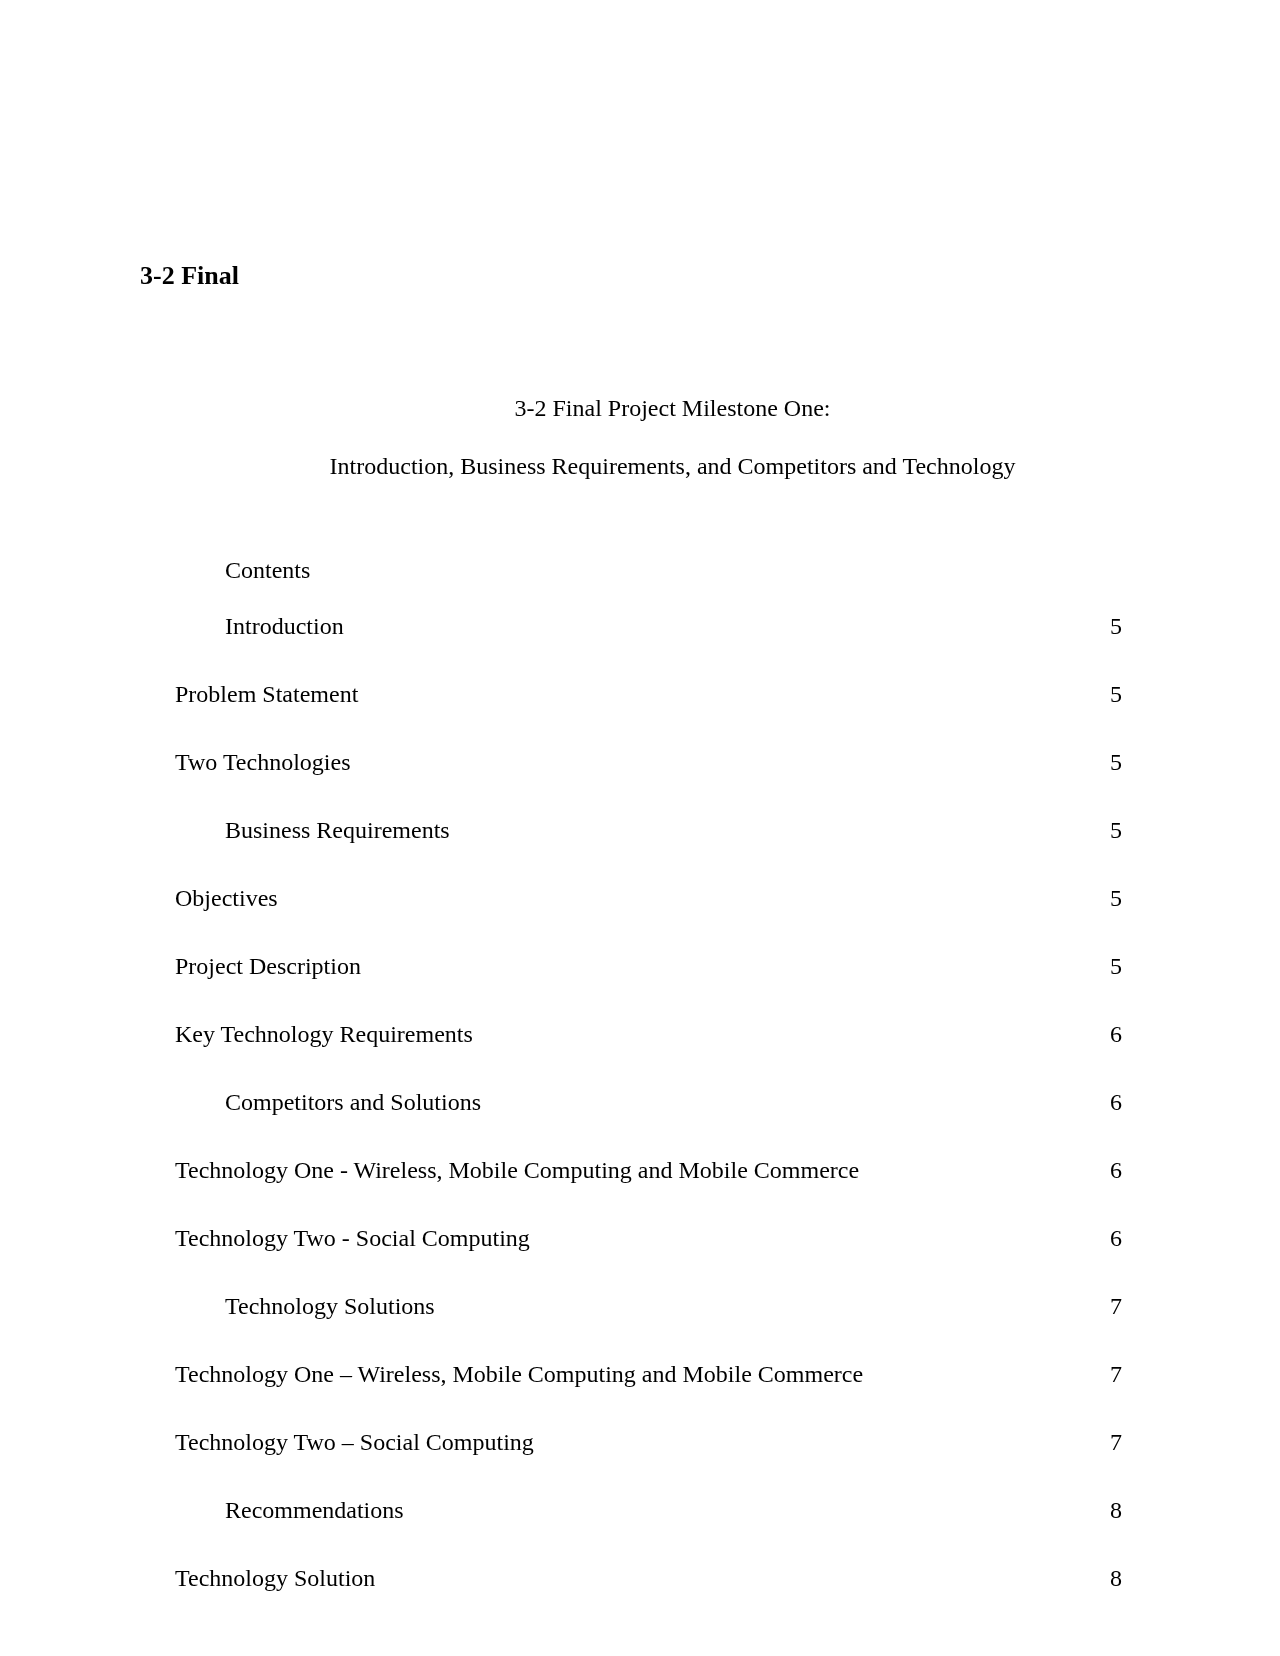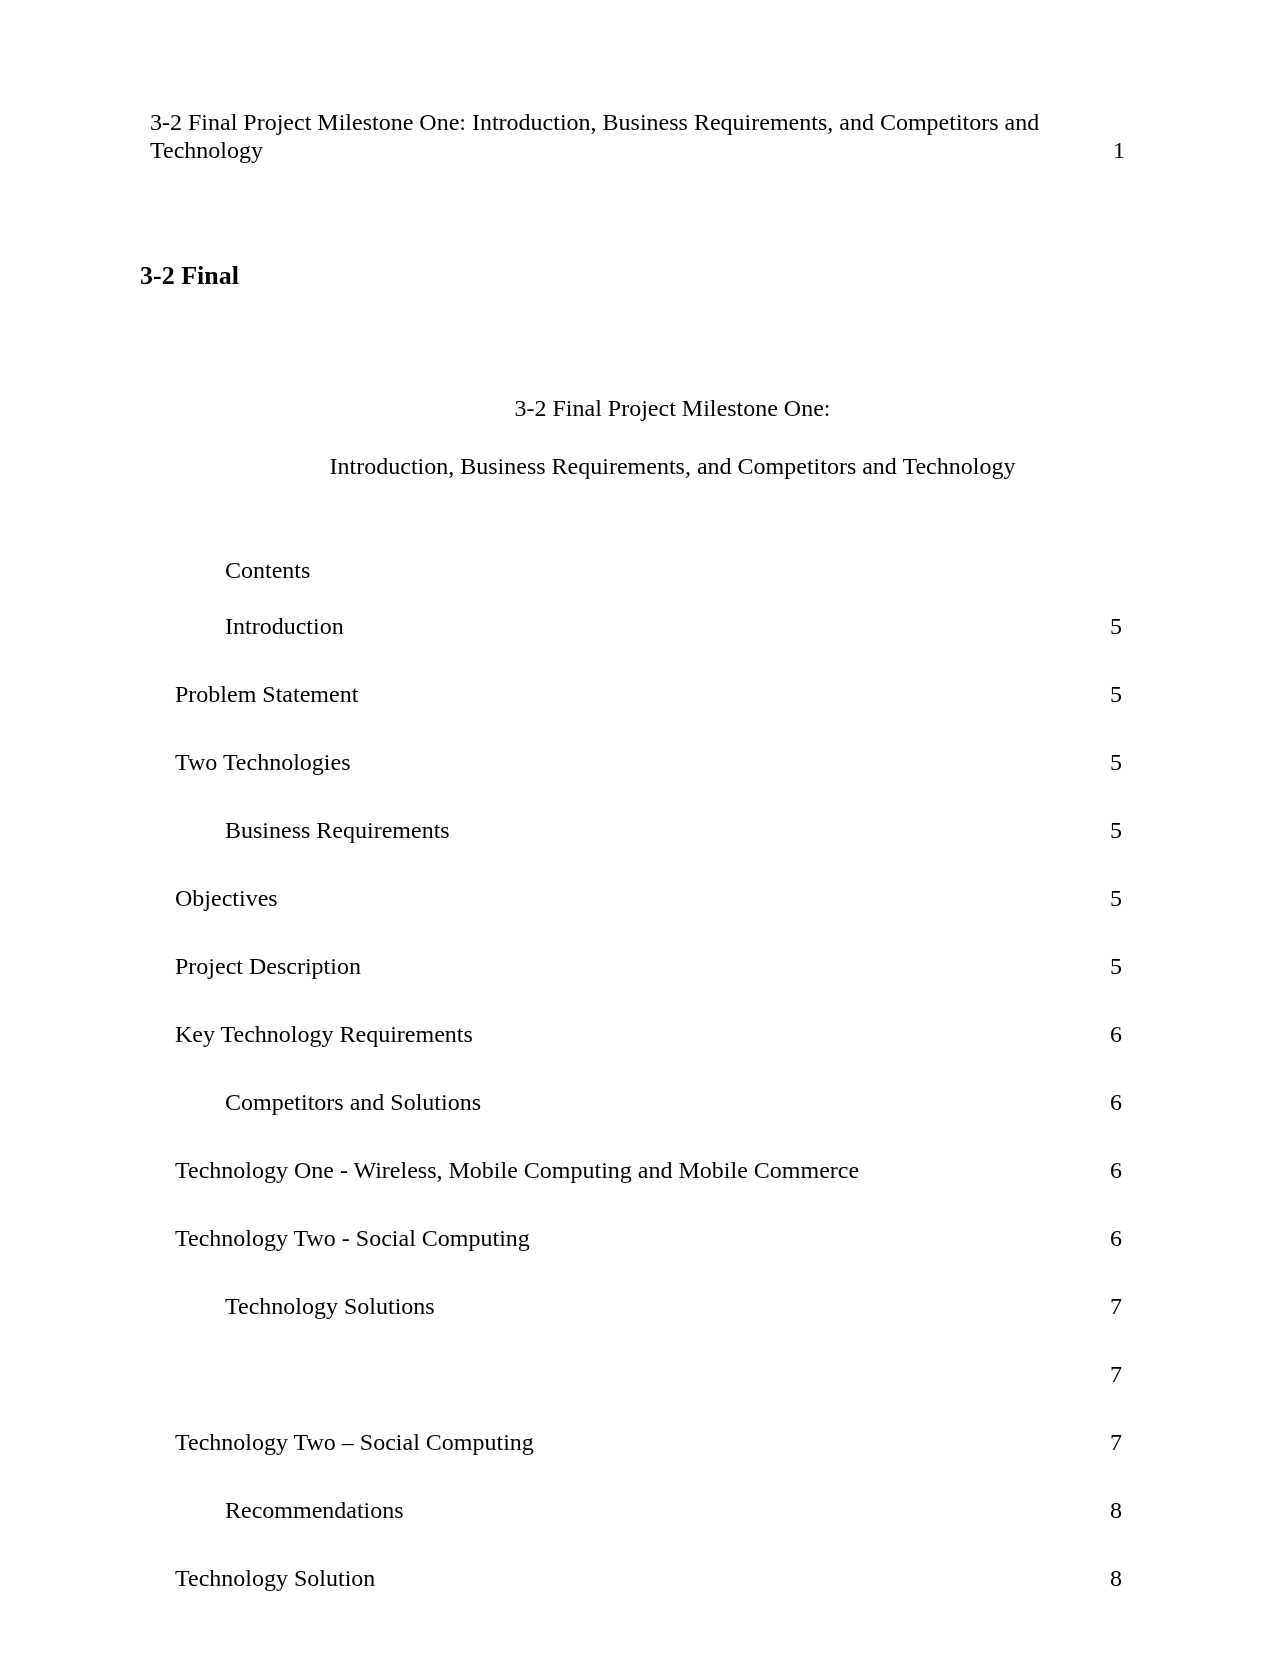--- a/index.html
+++ b/index.html
@@ -17,25 +17,20 @@
   .toc-row { position: absolute; left: 0; width: 1280px; font-size: 24px; line-height: 28px; height: 28px; }
   .toc-row .label { position: absolute; white-space: nowrap; }
   .toc-row.lvl1 .label { left: 225px; }
   .toc-row.lvl2 .label { left: 175px; }
   .toc-row .num { position: absolute; left: 1110px; }
 </style>
 </head>
 <body>
 
 <div class="page">
-  <div class="header">
-    <span class="line">3-2 Final Project Milestone One: Introduction, Business Requirements, and Competitors and</span>
-    <span class="line">Technology</span>
-    <span class="pnum">1</span>
-  </div>
 
   <div class="short-title">3-2 Final</div>
 
   <div class="title1">3-2 Final Project Milestone One:</div>
   <div class="title2">Introduction, Business Requirements, and Competitors and Technology</div>
 
   <div class="contents-heading">Contents</div>
 
   <div class="toc">
     <div class="toc-row lvl1" style="top:612px">
@@ -76,20 +71,21 @@
     </div>
     <div class="toc-row lvl2" style="top:1224px">
       <span class="label">Technology Two - Social Computing</span>
       <span class="num">6</span>
     </div>
     <div class="toc-row lvl1" style="top:1292px">
       <span class="label">Technology Solutions</span>
       <span class="num">7</span>
     </div>
     <div class="toc-row lvl2" style="top:1360px">
+      <span class="label">Technology One – Wireless, Mobile Computing and Mobile Commerce</span>
       <span class="num">7</span>
     </div>
     <div class="toc-row lvl2" style="top:1428px">
       <span class="label">Technology Two – Social Computing</span>
       <span class="num">7</span>
     </div>
     <div class="toc-row lvl1" style="top:1496px">
       <span class="label">Recommendations</span>
       <span class="num">8</span>
     </div>

